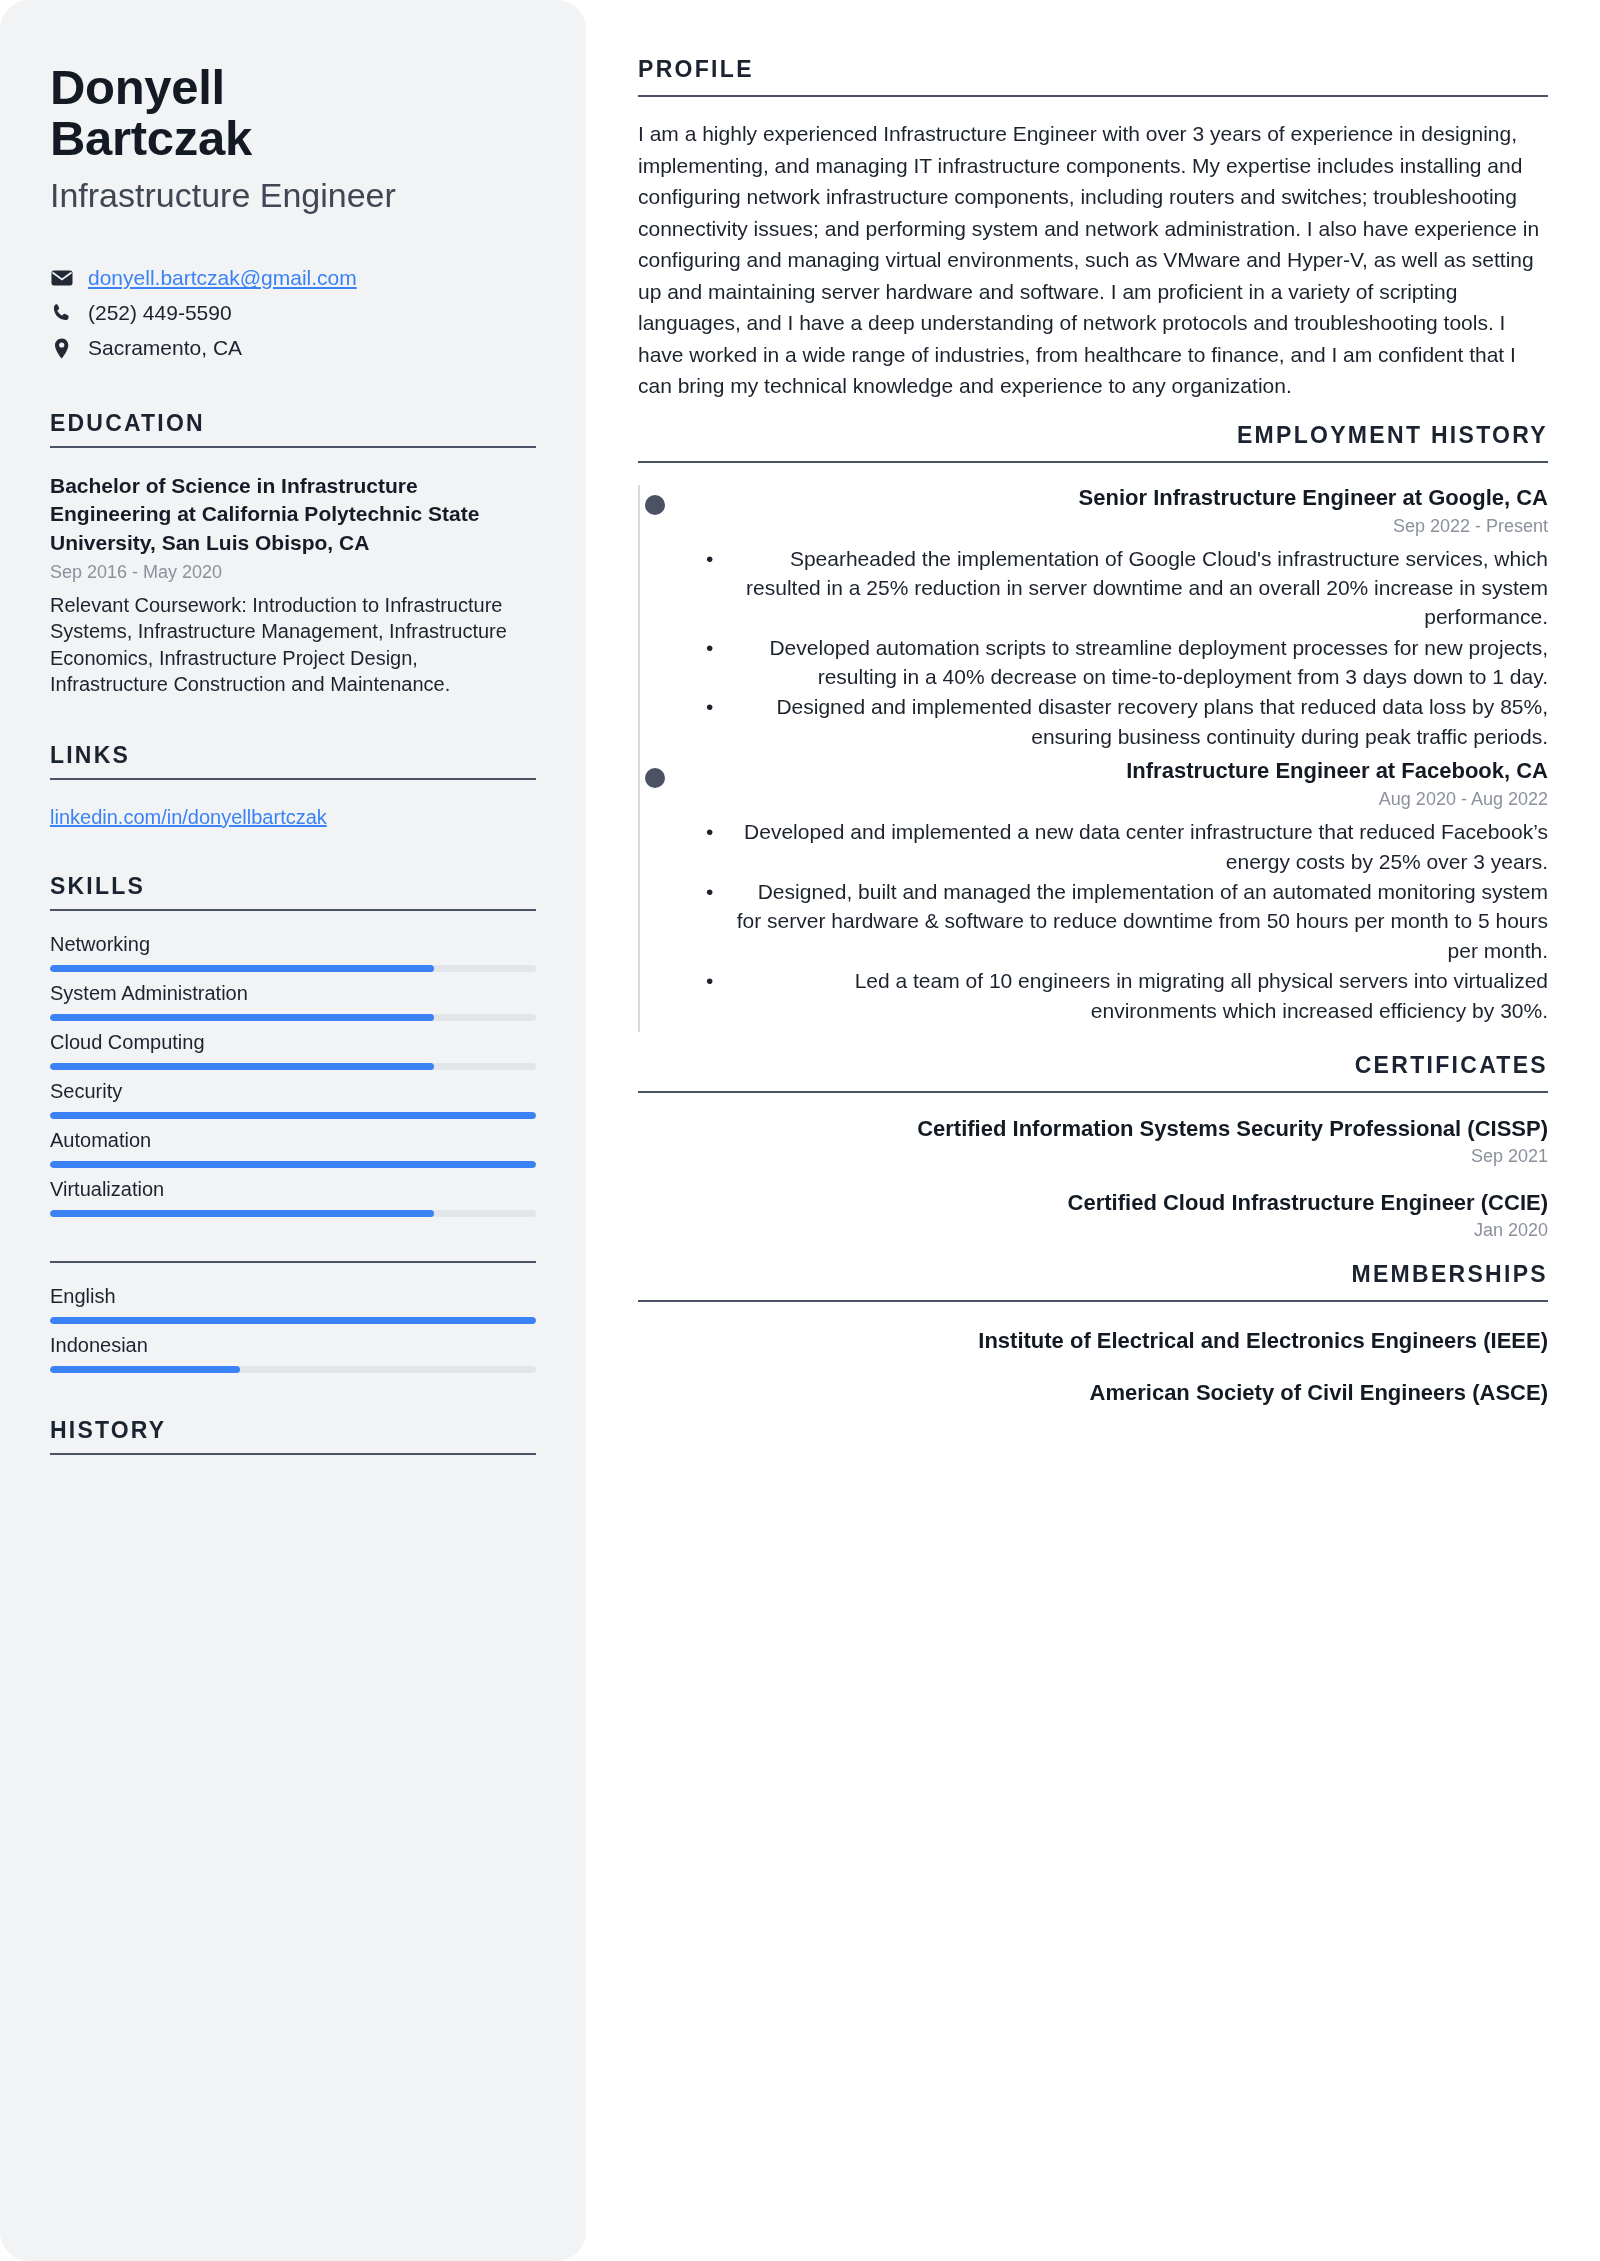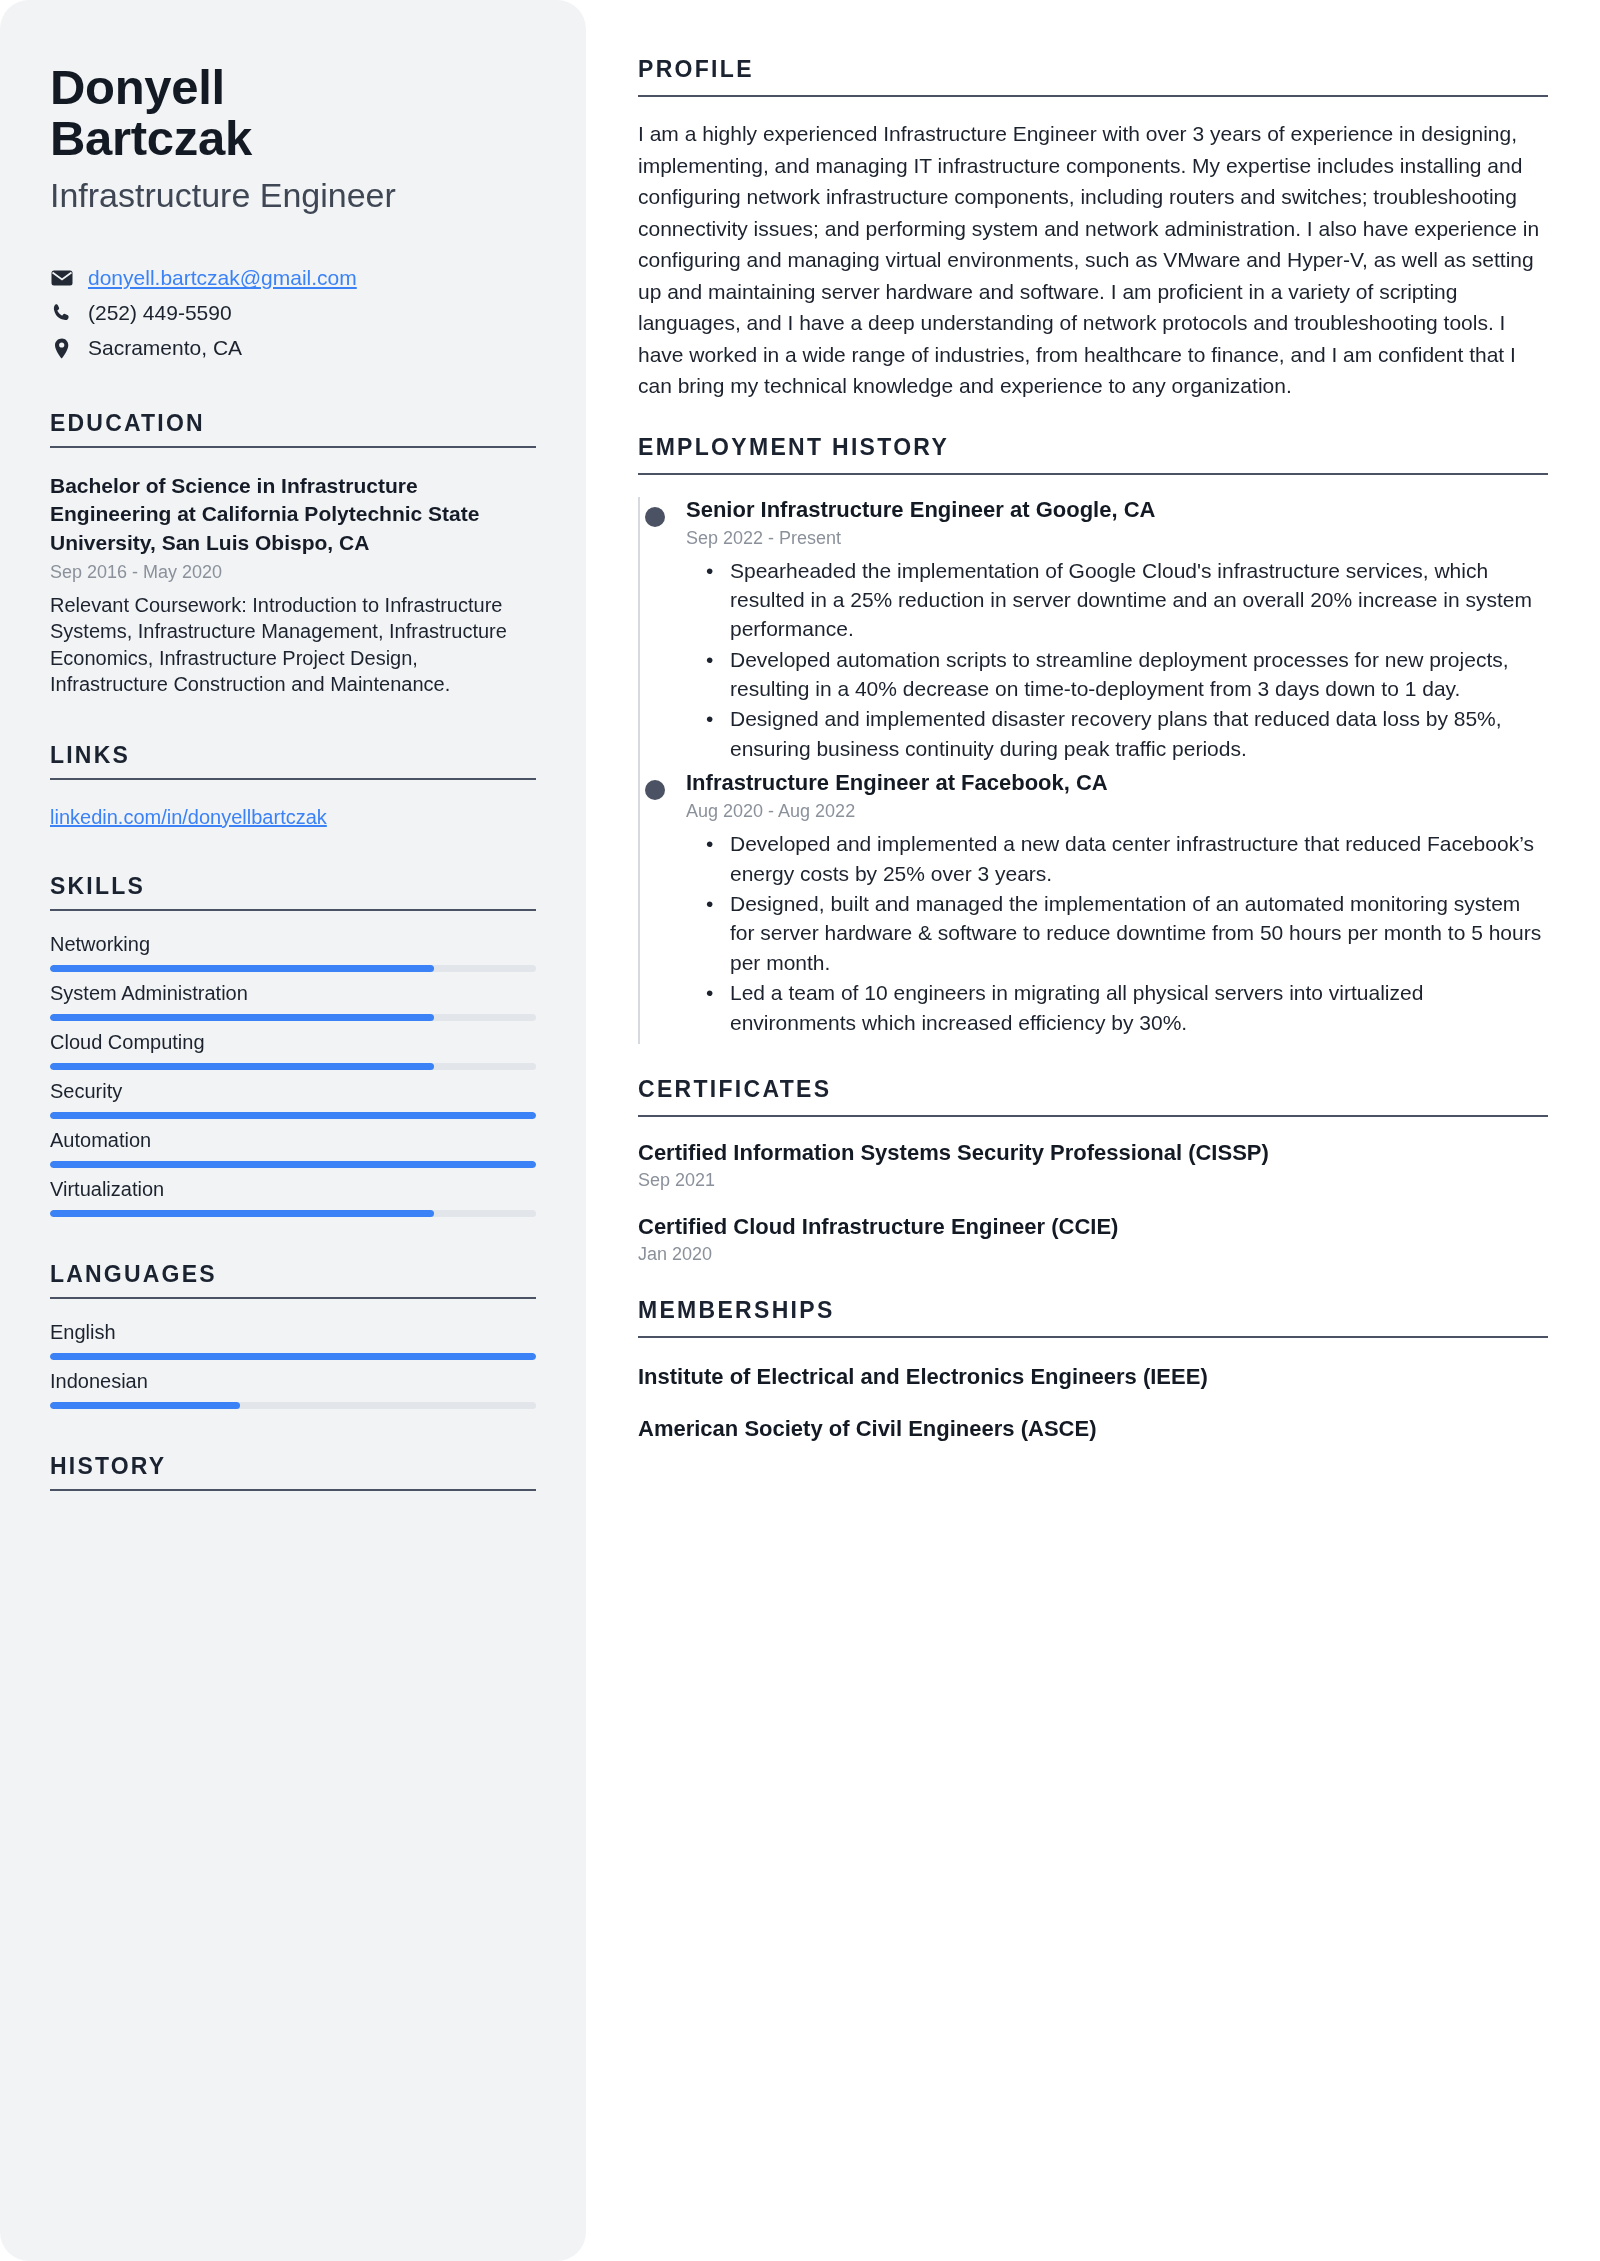--- a/index.html
+++ b/index.html
@@ -215,21 +215,21 @@
     font-size: 18px;
     color: #8b919b;
     margin-top: 4px;
   }
   .membership-item {
     font-size: 22px;
     font-weight: 700;
     color: #141a24;
     margin-top: 26px;
   }
-  .mt-sec { margin-top: 32px; }
+  .mt-sec { margin-top: 20px; text-align: right; }
 </style>
 </head>
 <body>
 
 <div class="page">
 
   <aside class="sidebar">
 
     <div>
       <div class="name">
@@ -321,21 +321,20 @@
           <div class="skill">
             <div class="skill-label">Virtualization</div>
             <div class="bar-track">
               <div class="bar-fill" style="width: 79%;"></div>
             </div>
           </div>
         </div>
     </div>
 
     <div class="section">
-      <div class="section-title">LANGUAGES</div>
       <div class="rule"></div>
       <div class="skill-list" id="languages-list">
           <div class="skill">
             <div class="skill-label">English</div>
             <div class="bar-track">
               <div class="bar-fill" style="width: 100%;"></div>
             </div>
           </div>
           <div class="skill">
             <div class="skill-label">Indonesian</div>

